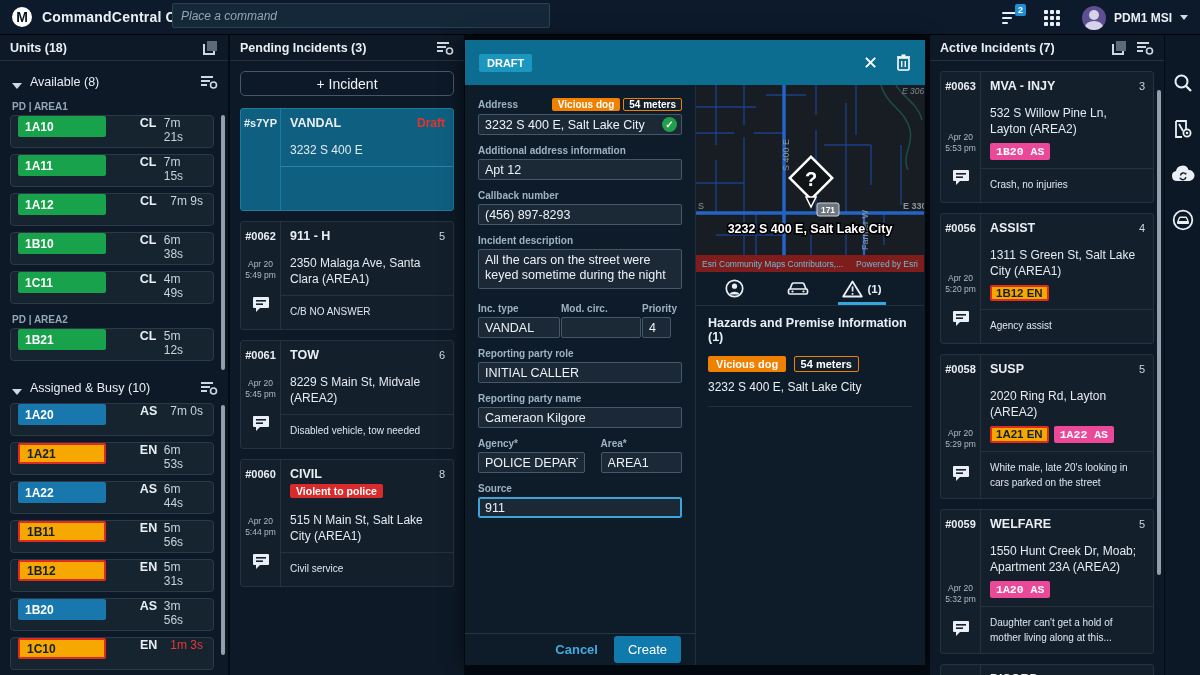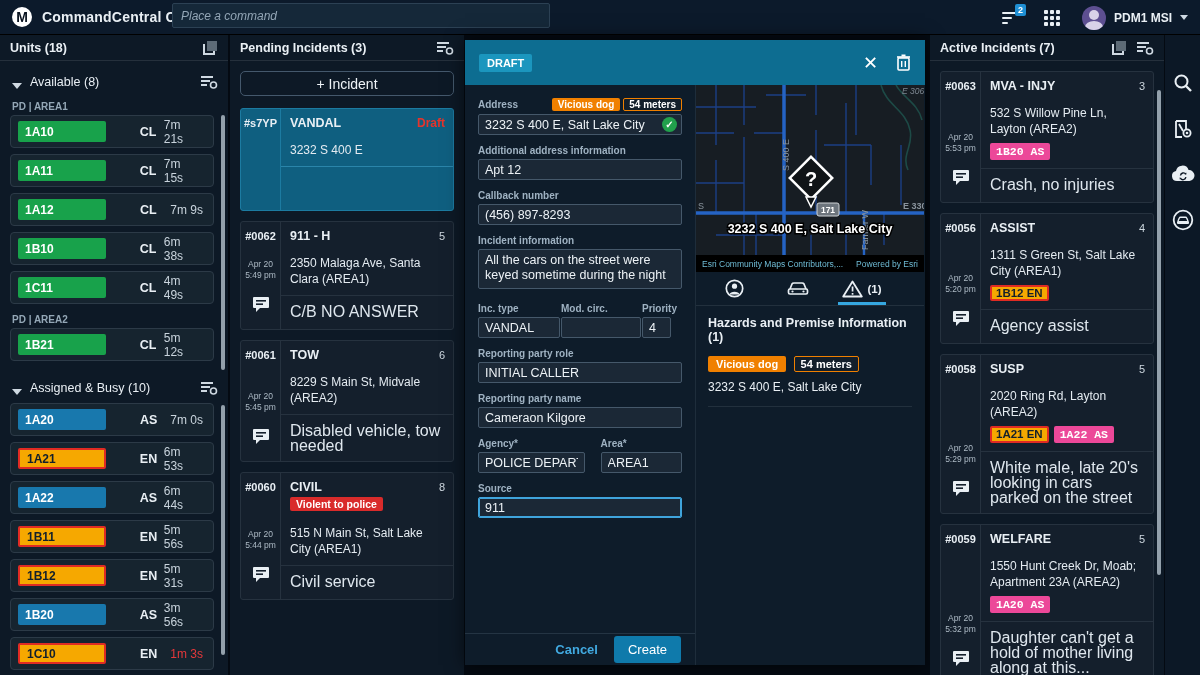--- a/index.html
+++ b/index.html
@@ -48,21 +48,21 @@
 
   
   #units { left:0; width:228px; padding-top:0; }
   .sec-hd { display:flex; align-items:flex-end; gap:8px; padding:14px 10px 8px 12px; }
   .tri { width:0; height:0; border-left:5px solid transparent; border-right:5px solid transparent;
     border-top:6px solid #cfd9e2; }
   .sec-label { font-size:12.5px; flex:1; }
   .grp-label { font-size:10px; font-weight:bold; color:#94a7b6; padding:4px 26px 3px 12px; }
   .ulist { display:flex; flex-direction:column; gap:6px; padding:0 14px 6px 10px; }
   .unit-row { height:33px; background:#16242f; border:1px solid #2c3a47; border-radius:4px;
-    display:flex; align-items:center; padding:0 10px 0 7px; }
+    display:flex; padding:0 10px 0 7px; }
   .ubadge { width:88px; height:21px; border-radius:2px; font-size:12px; font-weight:bold;
     display:flex; align-items:center; padding:0 7px; color:#fff; }
   .ubadge[data-style="green"]  { background:#18a24b; }
   .ubadge[data-style="blue"]   { background:#1878ad; }
   .ubadge[data-style="orange"] { background:#f6a800; color:#13202b; border:2px solid #e02b23; }
   .ustat { font-size:12.5px; font-weight:bold; margin-left:34px; width:24px; }
   .utime { font-size:12px; color:#c9d4dd; margin-left:auto; }
   .utime[data-style="alert"] { color:#e5383b; }
   .vscroll { position:absolute; width:4px; background:#93a0ab; border-radius:2px; }
 
@@ -85,21 +85,21 @@
   .inc-title-row { display:flex; align-items:baseline; }
   .inc-type { font-size:12.5px; font-weight:bold; }
   .inc-pri { margin-left:auto; font-size:11px; color:#cdd7df; }
   .inc-alert { display:inline-block; background:#d92b2b; color:#fff; font-size:10.5px; font-weight:bold;
     padding:1px 6px; border-radius:2px; margin:3px 0 2px 0; }
   .inc-addr { font-size:12px; line-height:16px; margin-top:12px; color:#e4ebf1; }
   .chips { display:flex; gap:5px; margin-top:6px; }
   .uchip { font-size:11.5px; font-weight:bold; padding:2px 6px; border-radius:2px; color:#fff; }
   .uchip[data-style="blue"]   { background:#ec4899;font-family:Liberation Mono, monospace; }
   .uchip[data-style="orange"] { background:#f6a800; color:#13202b; border:2px solid #e02b23; padding:0 4px; }
-  .inc-comment { border-top:1px solid #26323f; padding:8px 8px 8px 9px; font-size:16px;
+  .inc-comment { border-top:1px solid #26323f; padding:8px 8px 8px 9px; font-size:10px;
     color:#dfe7ee; min-height:34px; line-height:15px; }
 
   
   .inc-card.sel { background:#0f5f80; border-color:#1c7ba1; }
   .inc-card.sel .inc-left { border-right-color:#1c7ba1; }
   .inc-card.sel .inc-comment { border-top-color:#2a85aa; min-height:44px; }
   .drafttag { margin-left:auto; color:#e5342c; font-size:12px; font-weight:bold; }
 
   
   #draft { position:absolute; left:465px; top:40px; width:460px; height:625px;
@@ -135,21 +135,21 @@
   .dr-foot { height:32px; border-top:1px solid #243443; display:flex; align-items:center;
     justify-content:flex-end; gap:16px; padding:0 14px; }
   .btn-cancel { background:none; border:none; color:#41a9e0; font-weight:bold; font-size:13px;
     cursor:pointer; font-family:"Liberation Sans",sans-serif; }
   .btn-create { background:#0f7aab; border:none; color:#fff; font-size:13px; padding:6px 14px;
     border-radius:3px; cursor:pointer; font-family:"Liberation Sans",sans-serif; }
 
   
   .dr-right { width:228px; display:flex; flex-direction:column; }
   .mapbox { position:relative; }
-  .attrib { height:17px; background:#000000; color:#6fbcd6; font-size:8.5px; display:flex;
+  .attrib { height:17px; background:#7f1d1d; color:#6fbcd6; font-size:8.5px; display:flex;
     align-items:center; justify-content:space-between; padding:0 6px; }
   .tabs { display:flex; align-items:center; height:34px; border-bottom:1px solid #22303d; padding:0 6px; }
   .tab { display:flex; align-items:center; gap:4px; justify-content:center; width:64px; height:100%;
     position:relative; cursor:pointer; }
   .tab.active::after { content:""; position:absolute; left:8px; right:8px; bottom:0; height:3px; background:#35a7e0; }
   .tab-count { font-size:11.5px; font-weight:bold; }
   .hzsec { padding:10px 12px; }
   .hz-title { font-size:12.5px; font-weight:bold; margin-bottom:10px; }
   .hz-addr { font-size:12px; margin-top:8px; }
   .hz-div { border-bottom:1px solid #22303d; margin-top:12px; }
@@ -448,21 +448,21 @@
         </div>
         <div class="fld">
           <span class="f-label">Additional address information</span>
           <input class="f-input" value="Apt 12" style="">
         </div>
         <div class="fld">
           <span class="f-label">Callback number</span>
           <input class="f-input" value="(456) 897-8293" style="">
         </div>
         <div class="fld">
-          <span class="f-label">Incident information</span>
+          <span class="f-label">Incident description</span>
           <textarea class="f-ta" style="">All the cars on the street were keyed sometime during the night</textarea>
         </div>
         <div class="row3">
           <div class="c1">
             <span class="f-label nw">Inc. type</span>
             <input class="f-input" value="VANDAL" style="">
           </div>
           <div class="c2">
             <span class="f-label nw">Mod. circ.</span>
             <input class="f-input" value="" style="">

